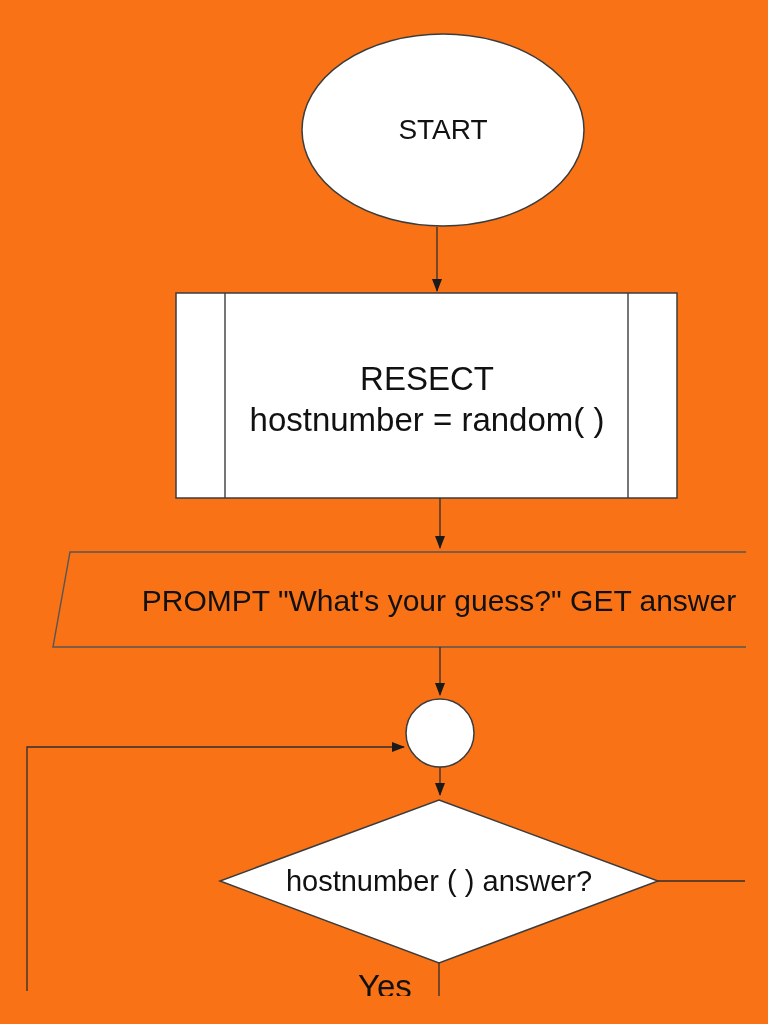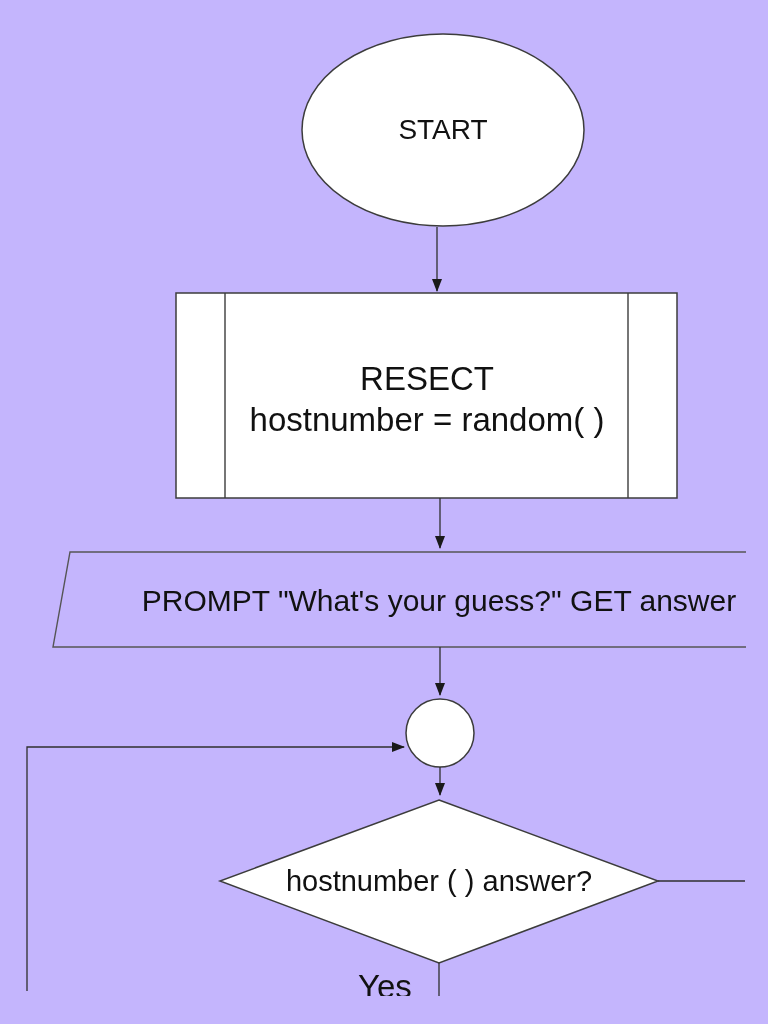--- a/index.html
+++ b/index.html
@@ -4,21 +4,21 @@
 <style>
   html, body {
     margin: 0;
     padding: 0;
     background: #ffffff;
   }
   .stage {
     position: relative;
     width: 768px;
     height: 1024px;
-    background: #c4b5fd;
+    background: #f97316;
     overflow: hidden;
     font-family: "Liberation Sans", sans-serif;
   }
   svg { display: block; }
   .shape {
     fill: #ffffff;
     stroke: #3c3c3c;
     stroke-width: 1.5;
   }
   .shape-open {

